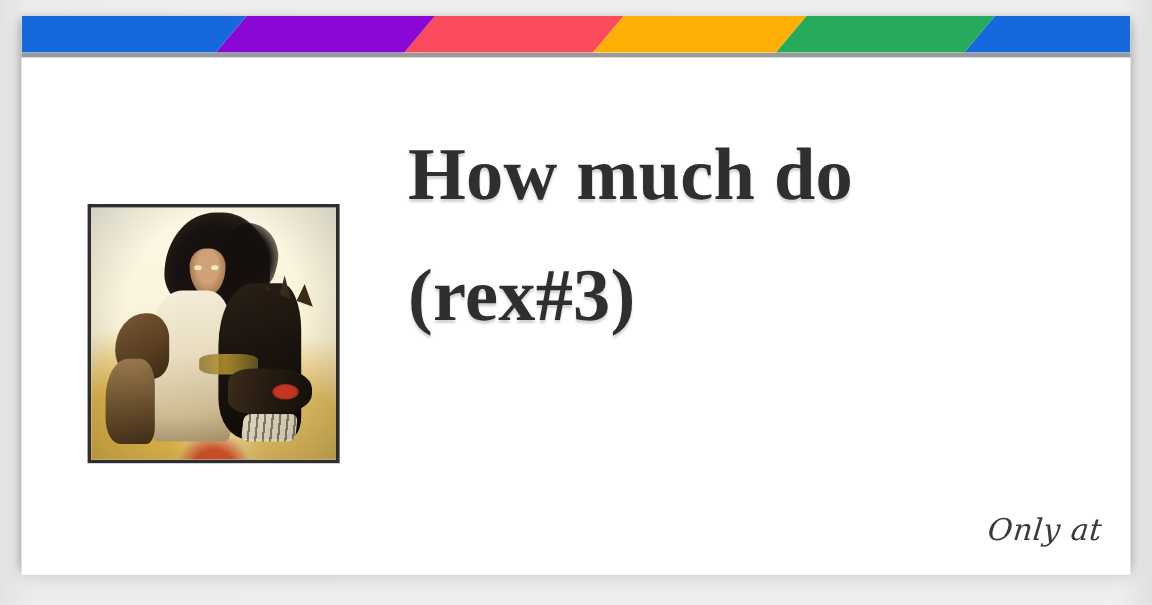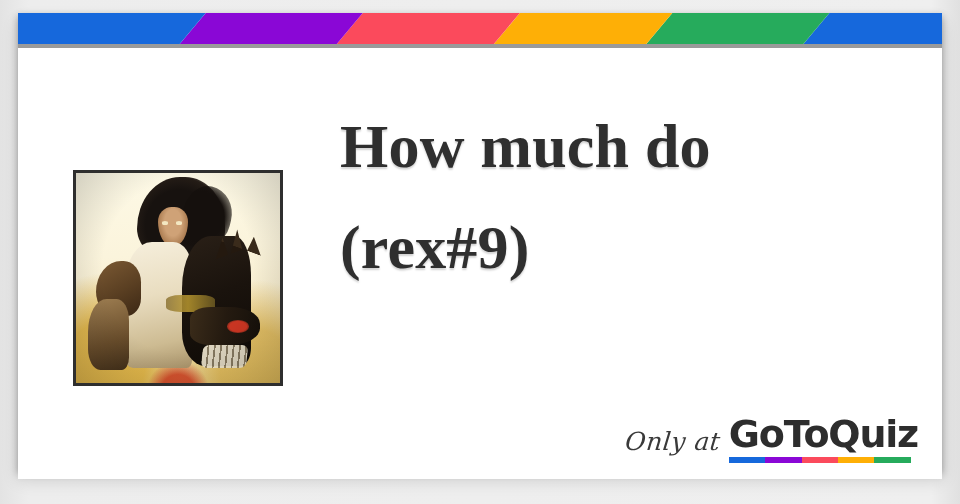--- a/index.html
+++ b/index.html
@@ -262,31 +262,21 @@
         <div class="art-belt"></div>
         <div class="art-gauntlet"></div>
         <div class="art-red"></div>
         <div class="art-teeth"></div>
         <div class="art-vignette"></div>
       </div>
     </div>
 
     <h1 class="title">
       <span class="title-line">How much do</span>
-      <span class="title-line">(rex#9)</span>
+      <span class="title-line">(rex#3)</span>
     </h1>
 
     <div class="brand">
       <div class="brand-only">Only at</div>
-      <div class="brand-mark">
-        <div class="brand-name">GoToQuiz</div>
-        <div class="brand-bar" id="brandbar">
-            <span style="background: rgb(22, 104, 220);"></span>
-            <span style="background: rgb(138, 7, 214);"></span>
-            <span style="background: rgb(251, 74, 92);"></span>
-            <span style="background: rgb(254, 175, 6);"></span>
-            <span style="background: rgb(38, 171, 92);"></span>
-          </div>
-      </div>
     </div>
 
   </div>
 </div>
 
 </body></html>

